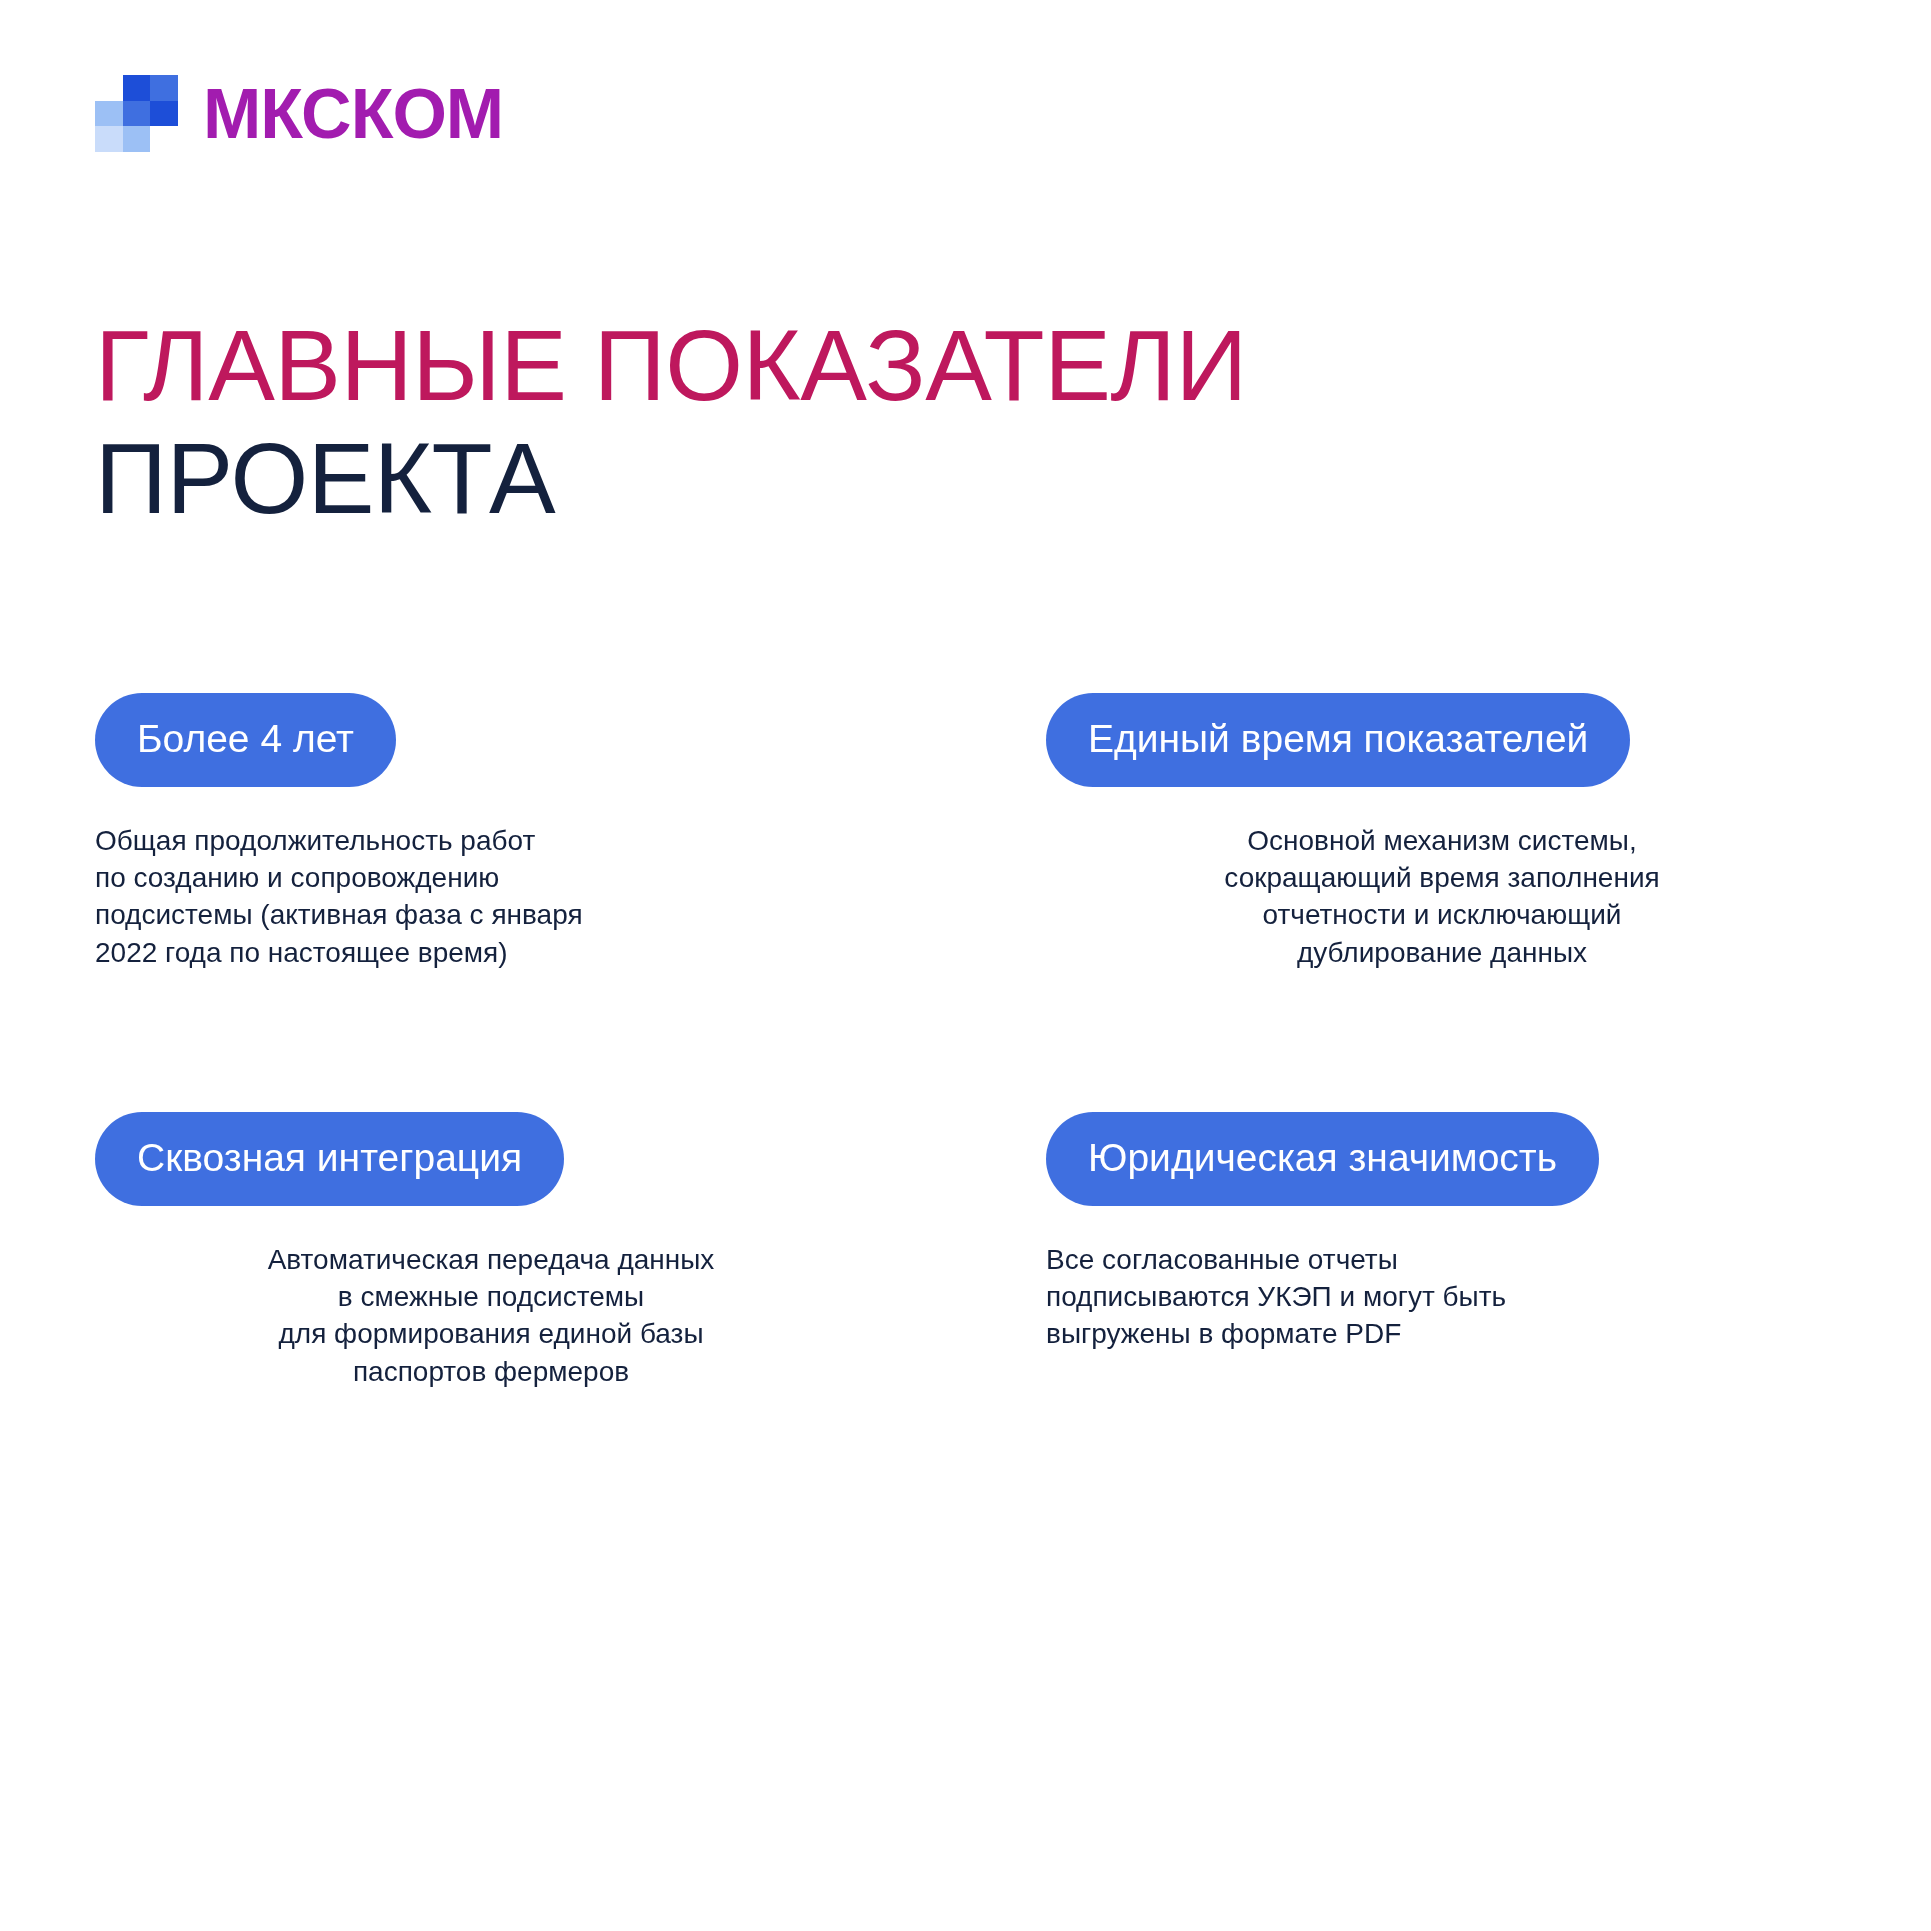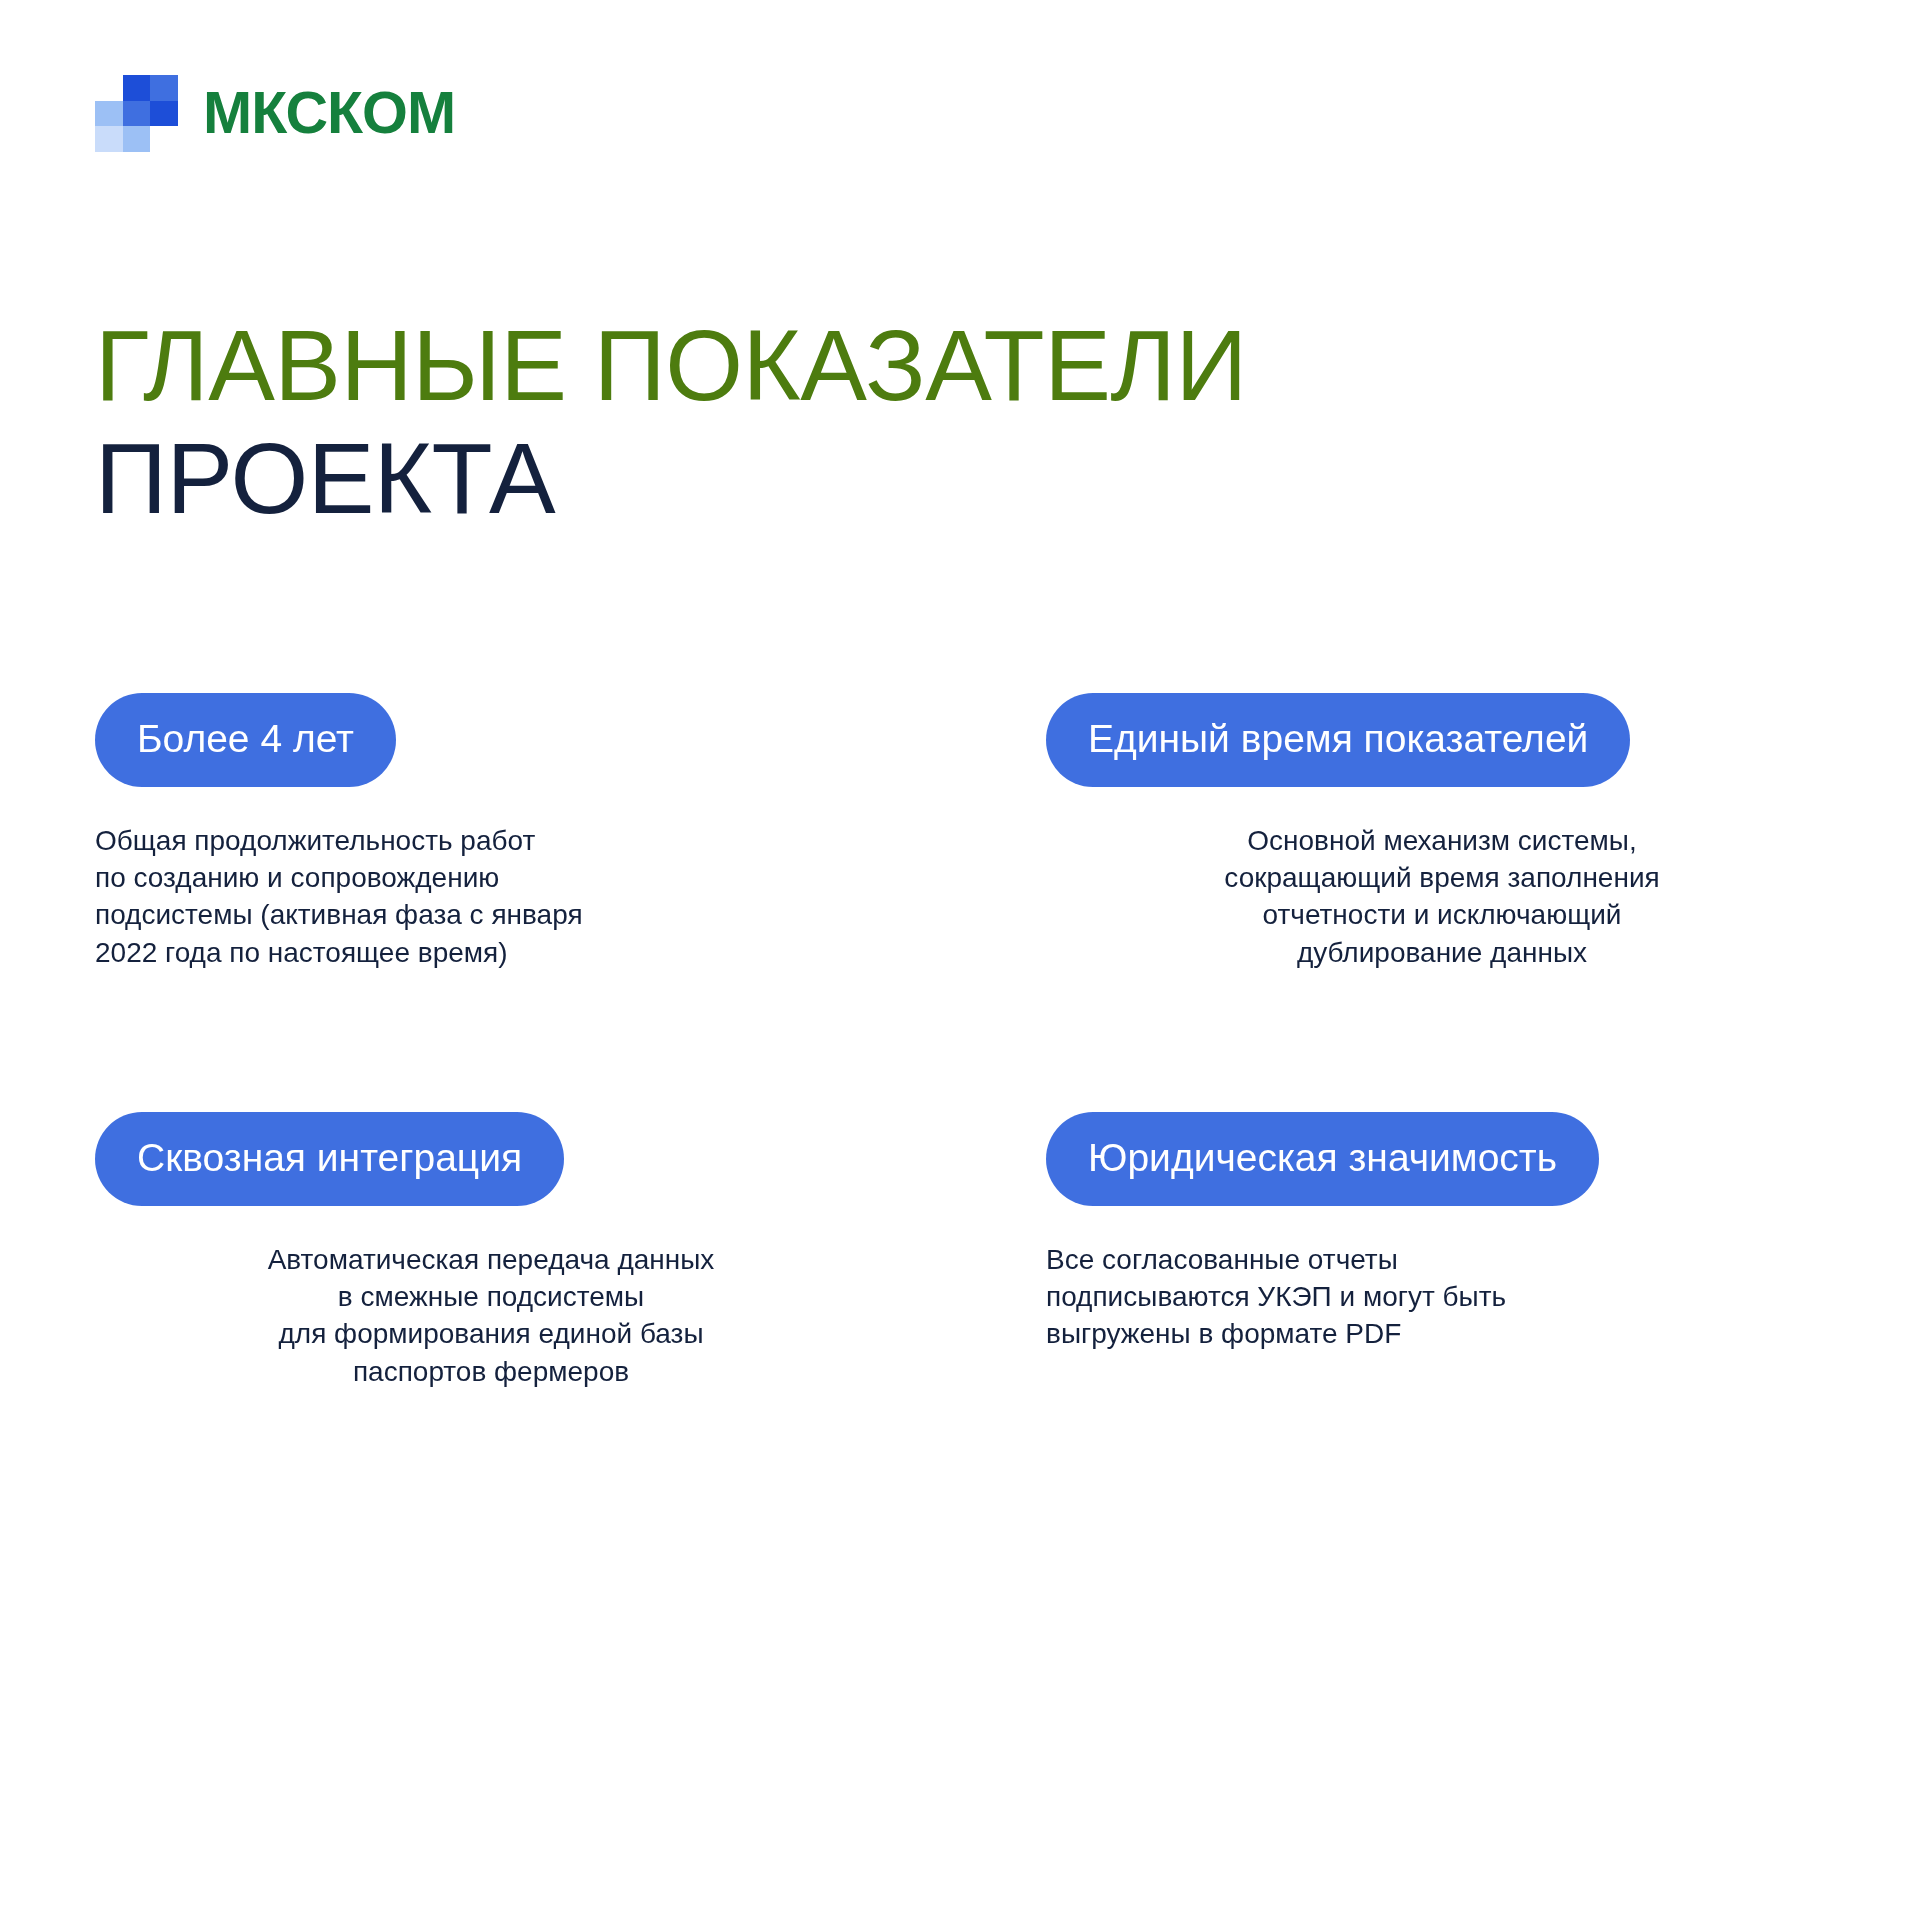--- a/index.html
+++ b/index.html
@@ -34,42 +34,42 @@
   .logo-mark {
     width: 83px;
     height: 77px;
     display: grid;
     grid-template-columns: repeat(3, 1fr);
     grid-template-rows: repeat(3, 1fr);
     gap: 0;
   }
   .logo-mark span { display: block; }
   .logo-wordmark {
-    font-size: 59px;
+    font-size: 70px;
     font-weight: bold;
     letter-spacing: -1px;
-    color: #15803d;
+    color: #a21caf;
     line-height: 1;
   }
 
   
   .title-block {
     position: absolute;
     left: 95px;
     top: 309px;
     width: 1545px;
   }
   .title-line {
     font-size: 100px;
     line-height: 1.13;
     font-weight: normal;
     letter-spacing: -0.5px;
     margin: 0;
   }
-  .title-line-1 { color: #4d7c0f; }
+  .title-line-1 { color: #be185d; }
   .title-line-2 { color: #14213d; }
 
   
   .cards {
     position: absolute;
     left: 95px;
     top: 693px;
     width: 1748px;
     display: grid;
     grid-template-columns: 951px 797px;

